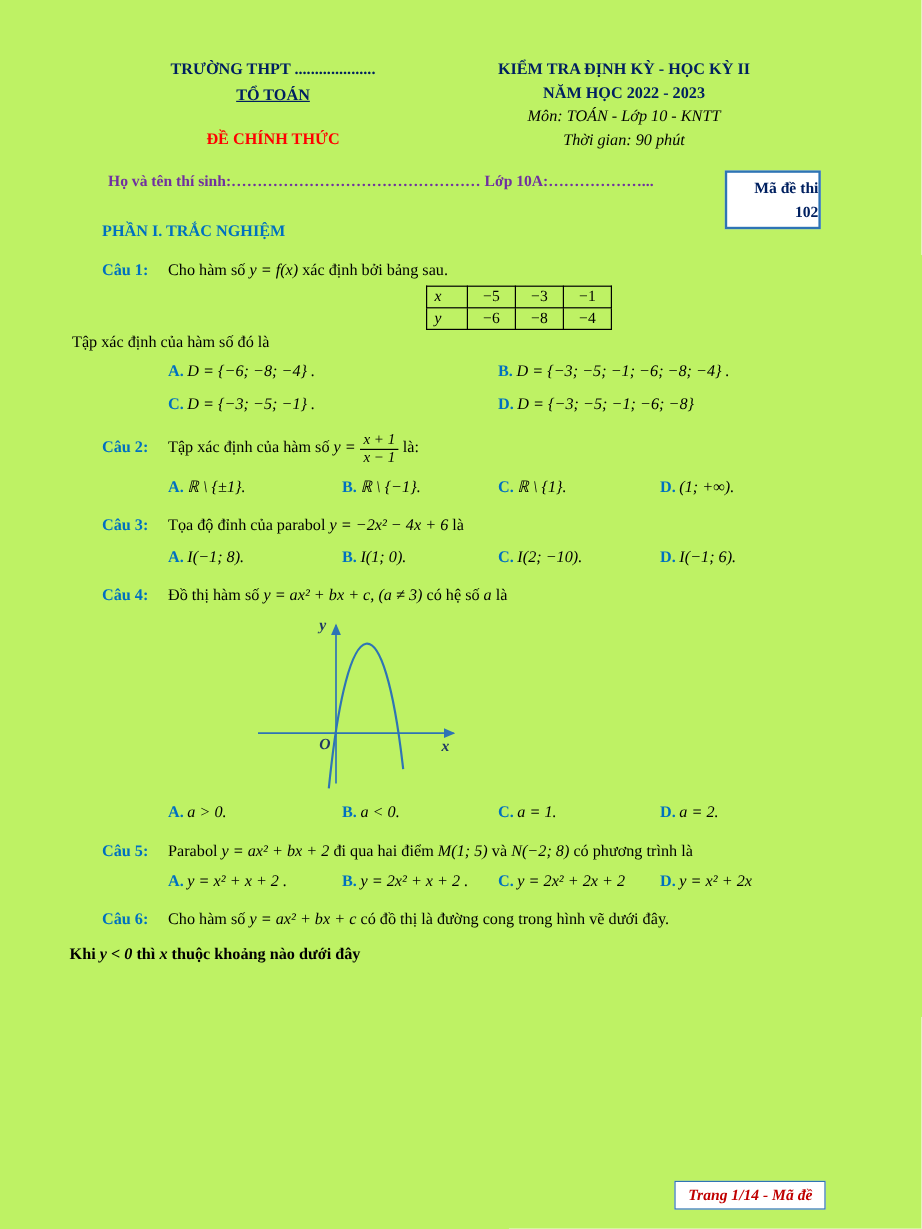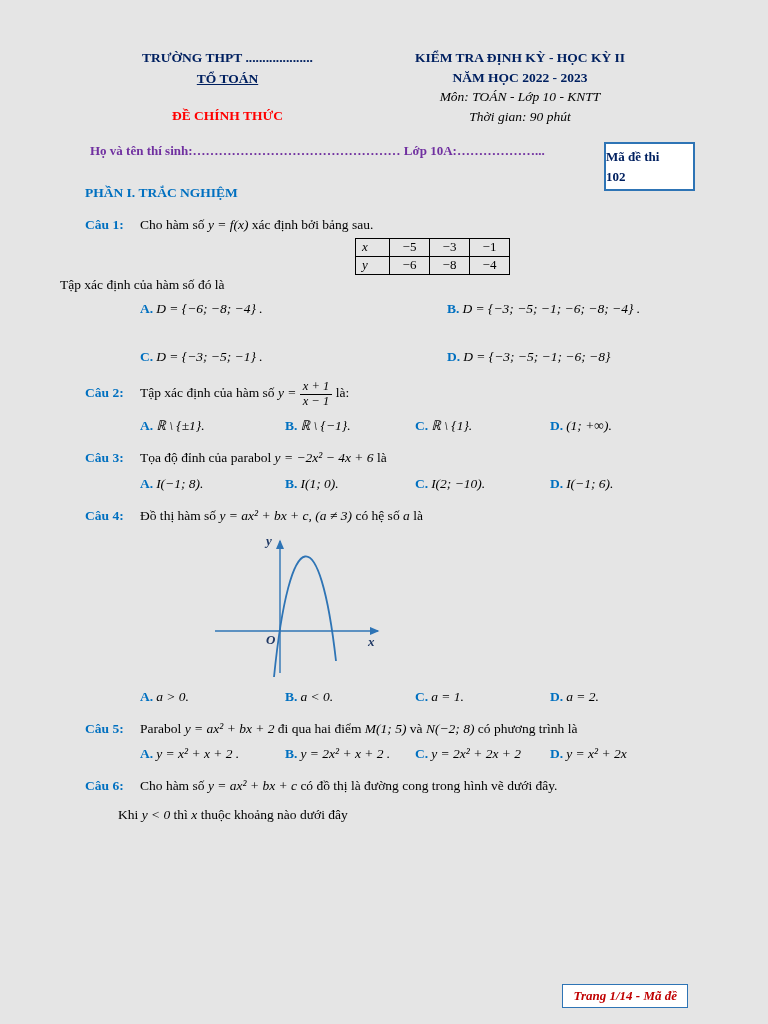--- a/index.html
+++ b/index.html
@@ -2,34 +2,34 @@
 <html><head>
 <meta charset="utf-8">
 <style>
   * { box-sizing: border-box; margin: 0; padding: 0; }
   html, body { background: #ffffff; }
   body {
     width: 768px; height: 1024px;
     font-family: "Liberation Serif", serif;
     font-size: 13.5px; color: #000;
   }
-  .page { position: relative; width: 768px; height: 1024px; overflow: hidden; background: #e5e5e5; }
+  .page { position: relative; width: 768px; height: 1024px; overflow: hidden; background: #bef264; }
 
   
   .header { display: flex; padding-top: 48px; }
   .header-left { margin-left: 85px; width: 285px; text-align: center; line-height: 1.55; }
   .header-right { width: 290px; margin-left: 5px; text-align: center; line-height: 1.45; }
   .h-navy { color: #002060; font-weight: bold; }
   .h-underline { text-decoration: underline; }
   .h-official { color: #FF0000; font-weight: bold; margin-top: 16px; text-align: center; }
   .h-italic { font-style: italic; color: #000; }
 
   .code-box {
-    position: absolute; left: 604px; top: 142px; width: 91px;
-    border: 2px solid #2E74B5; text-align: left;
+    position: absolute; left: 604px; top: 142px; width: 80px;
+    border: 2px solid #2E74B5; text-align: right;
     color: #002060; font-weight: bold; font-size: 13px;
     padding: 3px 0; line-height: 1.5; background: #fff;
   }
 
   .student-line {
     margin: 16px 0 0 90px;
     color: #7030A0; font-weight: bold; font-size: 13px;
   }
 
   .section-title { margin: 26px 0 0 85px; color: #0070C0; font-weight: bold; }
@@ -44,24 +44,24 @@
   .frac .fden { display: block; padding: 0 3px; text-align: center; }
 
   table.vtable { border-collapse: collapse; margin: 4px 0 0 355px; }
   table.vtable td {
     border: 1px solid #000; text-align: center;
     font-size: 13px; height: 18px; min-width: 40px; padding: 0 4px;
   }
   table.vtable td.varcell { font-style: italic; min-width: 34px; text-align: left; padding-left: 6px; }
 
   .q-sub { margin: 2px 0 0 60px; }
-  .q-sub2 { margin: 12px 0 0 118px; }
+  .q-sub2 { margin: 12px 0 0 58px; font-weight: bold; }
 
   .opts { margin-left: 140px; margin-top: 8px; display: grid; align-items: baseline; }
-  .opts2 { grid-template-columns: 275px auto; row-gap: 12px; gap: 32px; }
+  .opts2 { grid-template-columns: 275px auto; row-gap: 12px; }
   .opts4 { grid-template-columns: 145px 130px 135px auto; }
   .opt { white-space: nowrap; }
   .letter { color: #0070C0; font-weight: bold; margin-right: 3px; }
   .otext { font-style: italic; }
 
   .graph-wrap { margin: 6px 0 0 200px; width: 200px; height: 150px; }
 
   .footer-box {
     position: absolute; right: 80px; bottom: 16px;
     border: 1.5px solid #2E74B5; color: #C00000; font-weight: bold;

